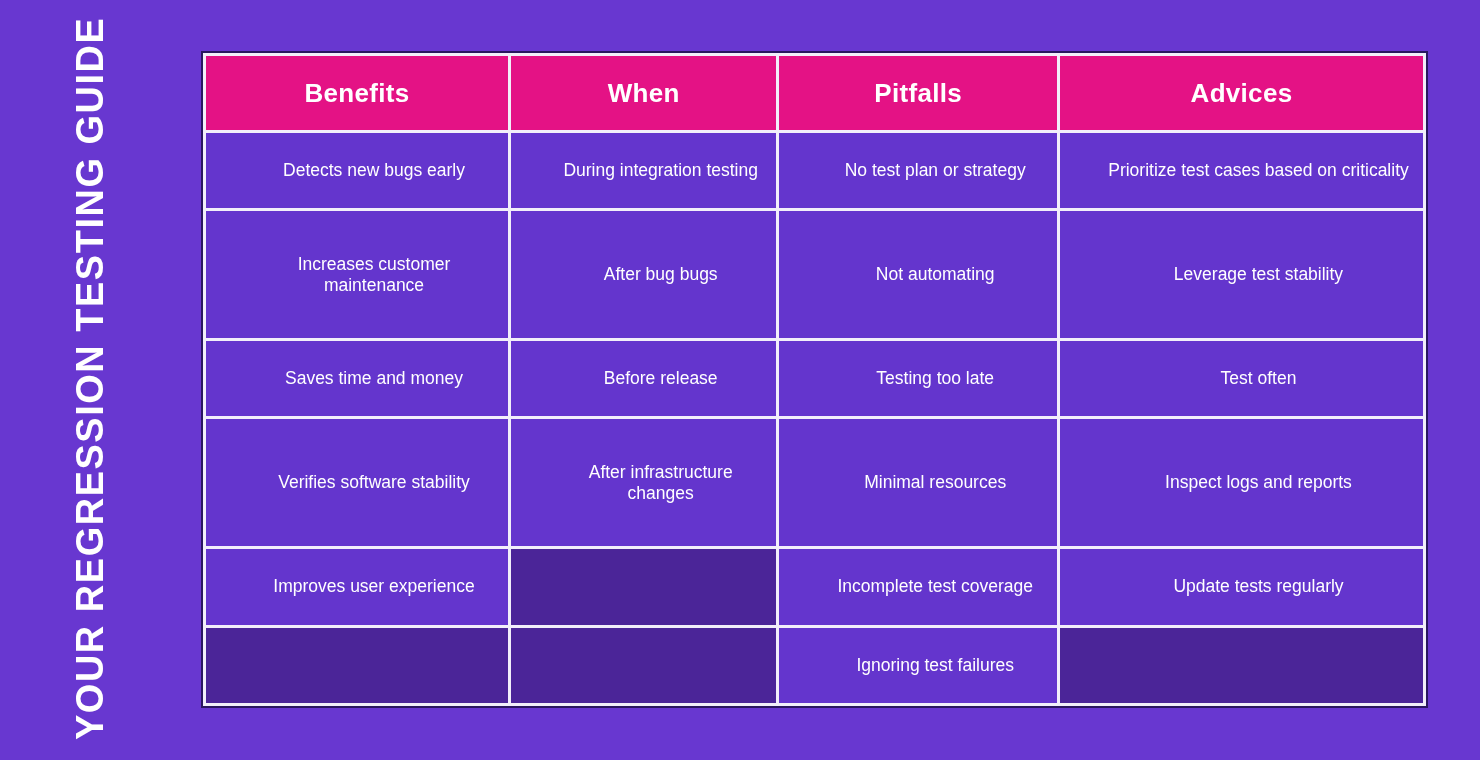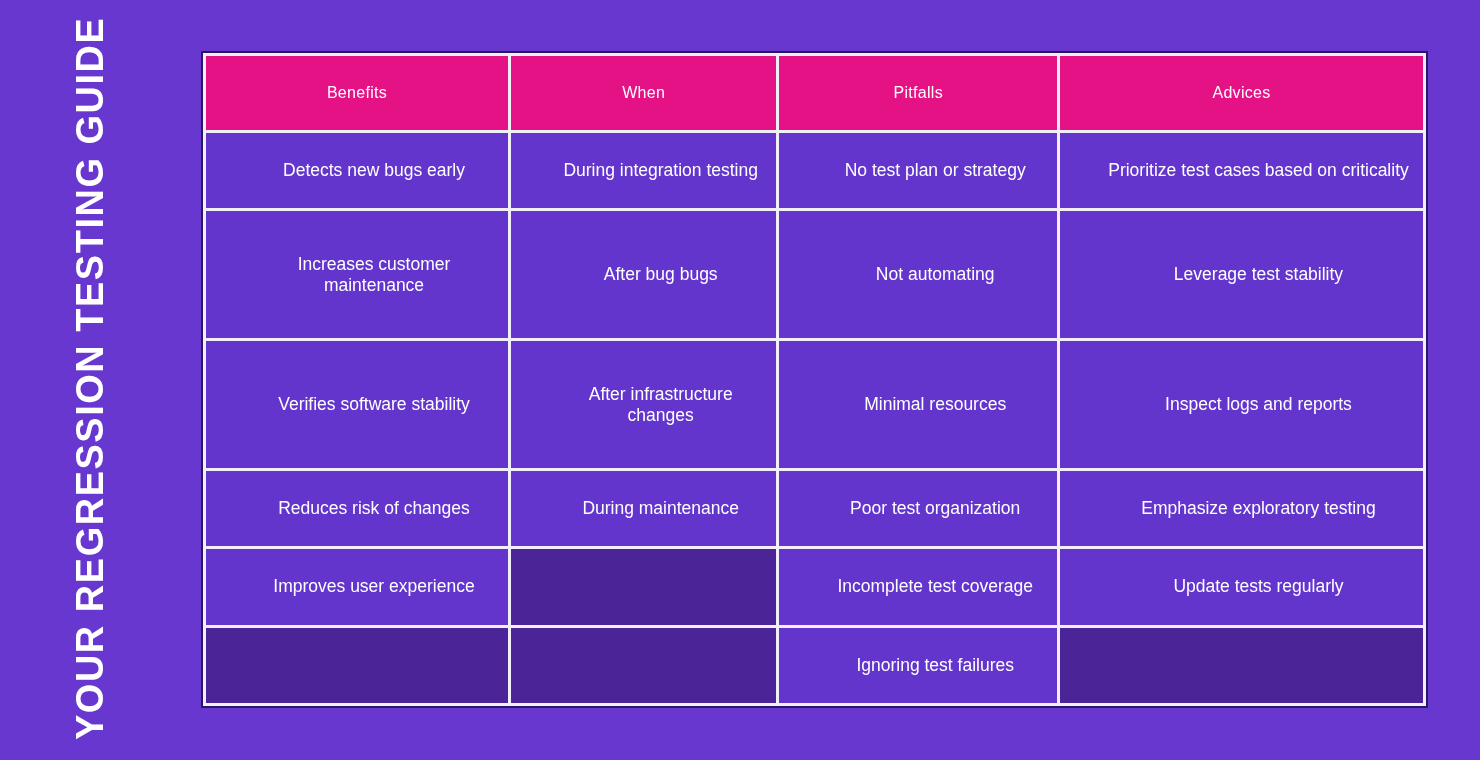--- a/index.html
+++ b/index.html
@@ -57,22 +57,22 @@
     border: 3px solid var(--grid-line, #F2EFFA);
     text-align: center;
     vertical-align: middle;
     color: var(--text, #FFFFFF);
     padding: 4px 12px;
     overflow: hidden;
   }
   table.guide-table th {
     background: var(--header-bg, #E41285);
     height: 66px;
-    font-size: 16px;
-    font-weight: normal;
+    font-size: 26px;
+    font-weight: bold;
     letter-spacing: 0.3px;
   }
   table.guide-table td {
     background: var(--cell-bg, #6435CD);
     font-size: 17.5px;
     font-weight: 400;
     padding-left: 46px;
   }
   table.guide-table td.empty {
     background: var(--empty-cell-bg, #4B2598);
@@ -107,30 +107,30 @@
             <td>No test plan or strategy</td>
             <td>Prioritize test cases based on criticality</td>
           </tr>
           <tr>
             <td>Increases customer maintenance</td>
             <td>After bug bugs</td>
             <td>Not automating</td>
             <td>Leverage test stability</td>
           </tr>
           <tr>
+            <td>Saves time and money</td>
+            <td>Before release</td>
+            <td>Testing too late</td>
+            <td>Test often</td>
+          </tr>
+          <tr>
             <td>Verifies software stability</td>
             <td>After infrastructure changes</td>
             <td>Minimal resources</td>
             <td>Inspect logs and reports</td>
-          </tr>
-          <tr>
-            <td>Reduces risk of changes</td>
-            <td>During maintenance</td>
-            <td>Poor test organization</td>
-            <td>Emphasize exploratory testing</td>
           </tr>
           <tr>
             <td>Improves user experience</td>
             <td class="empty"></td>
             <td>Incomplete test coverage</td>
             <td>Update tests regularly</td>
           </tr>
           <tr>
             <td class="empty"></td>
             <td class="empty"></td>

